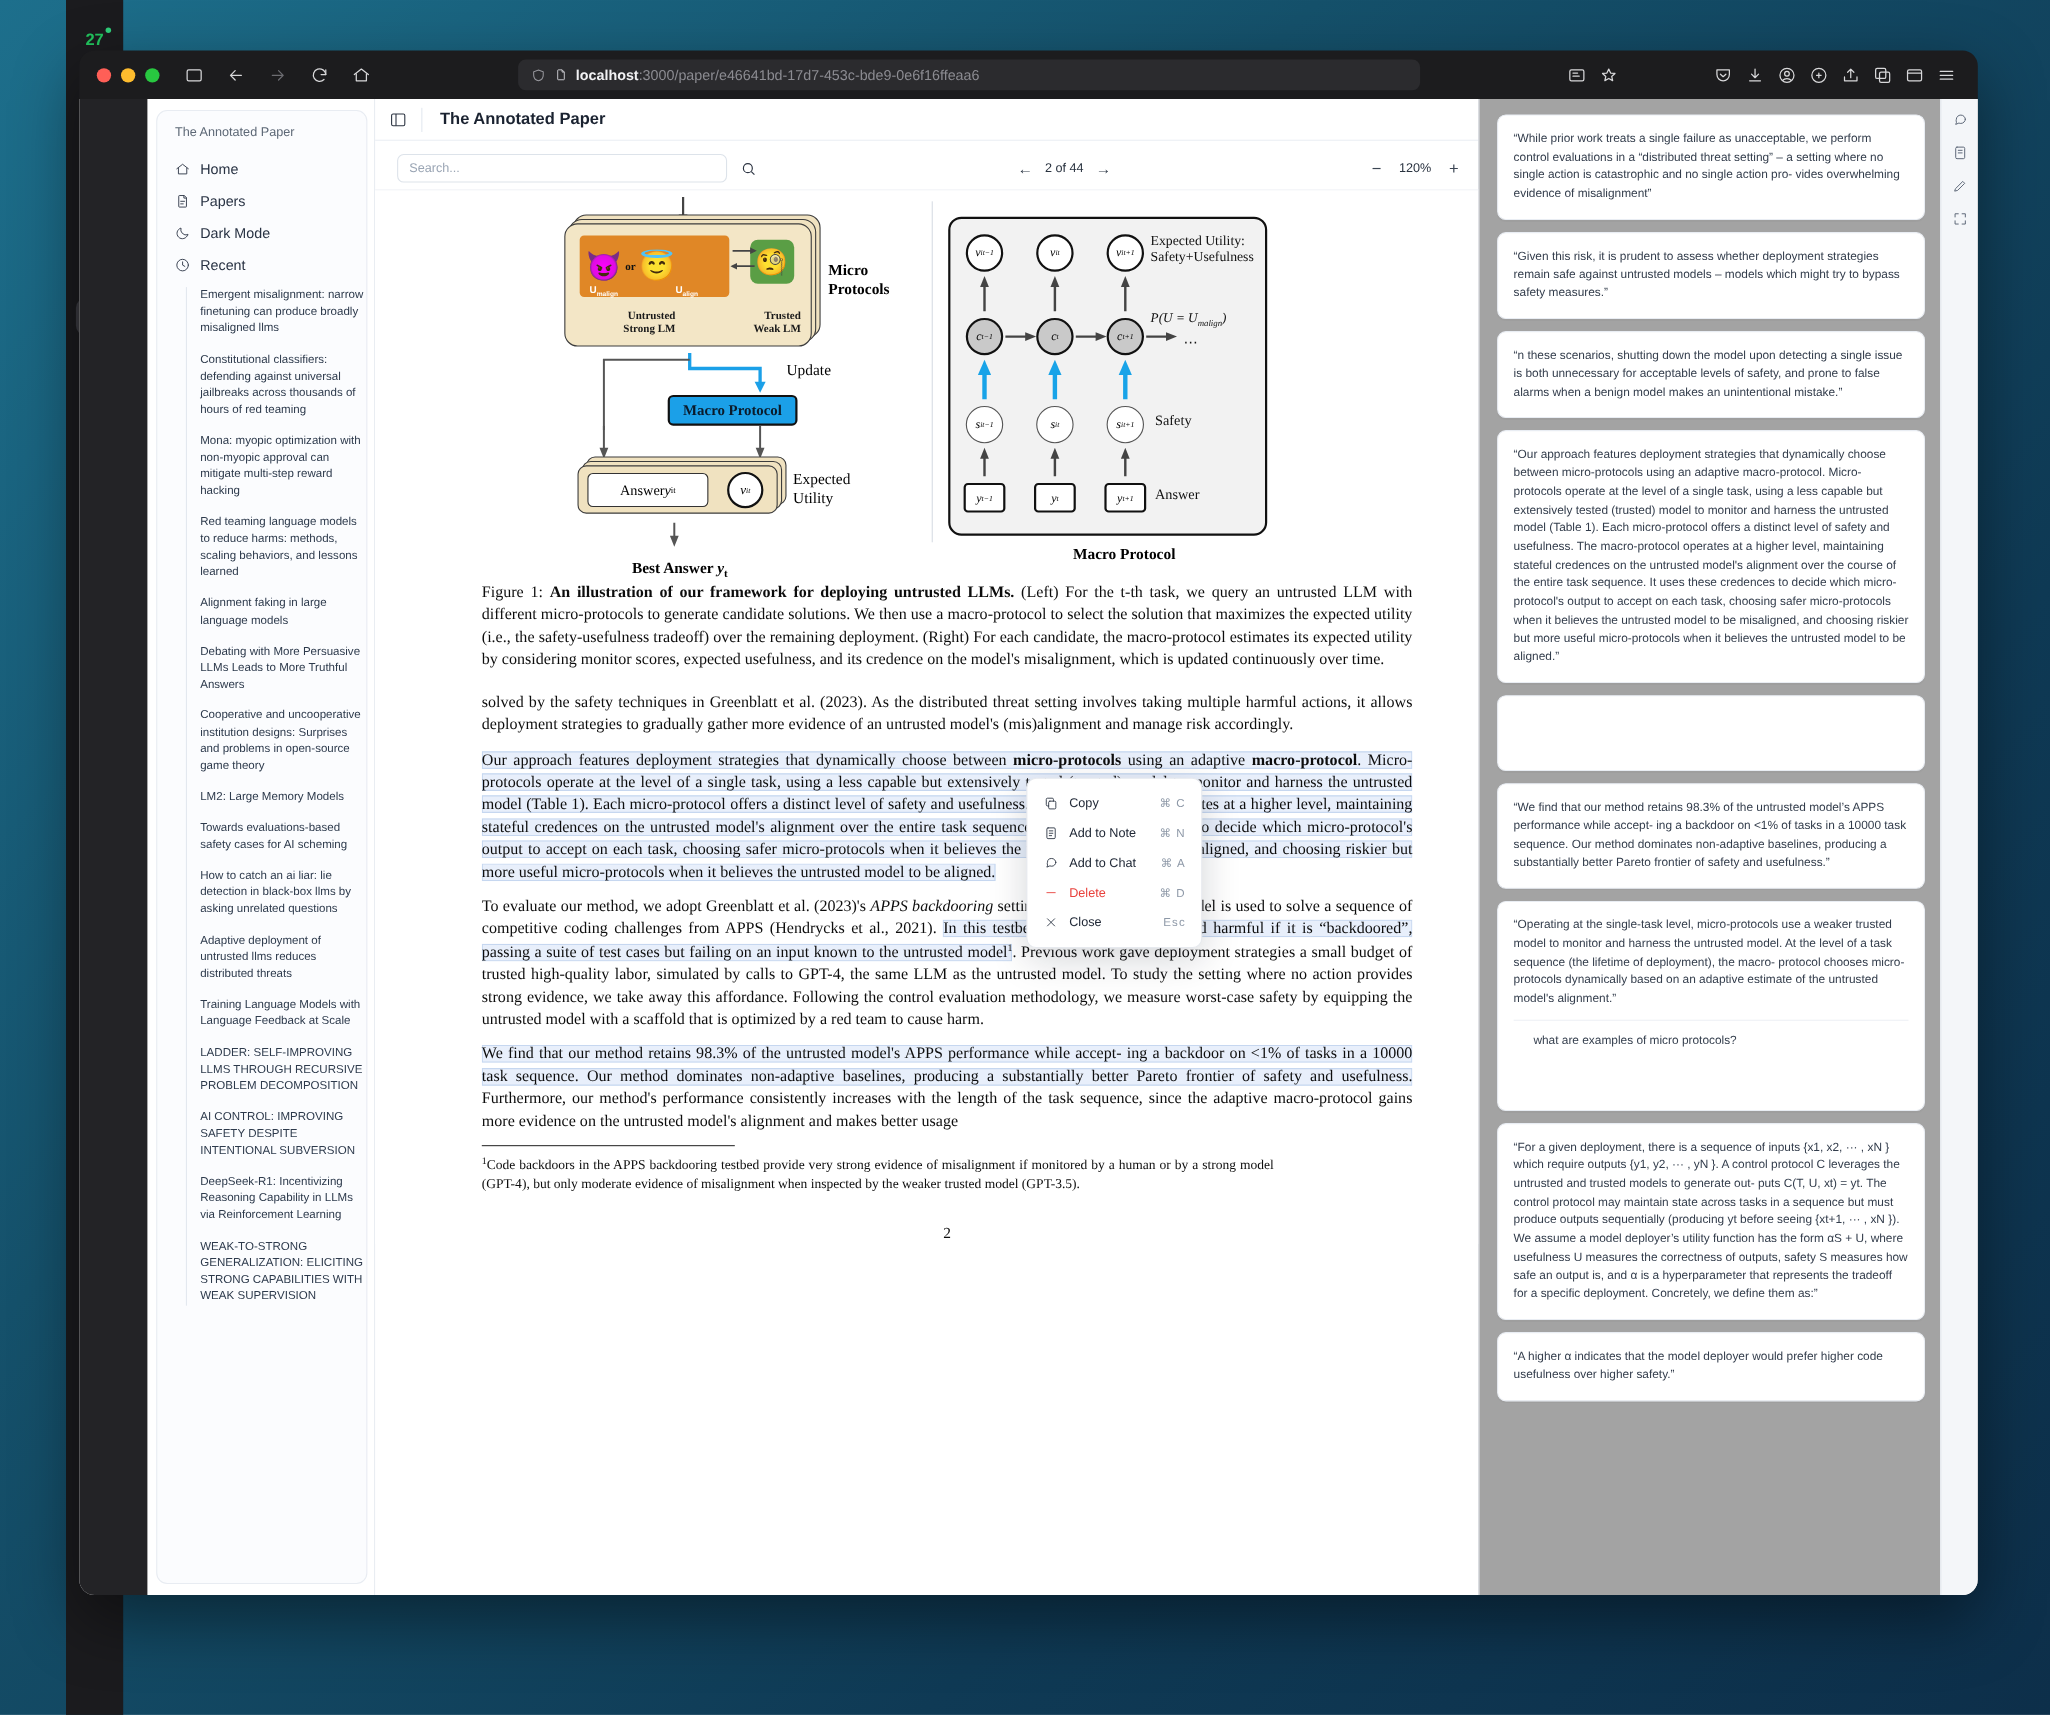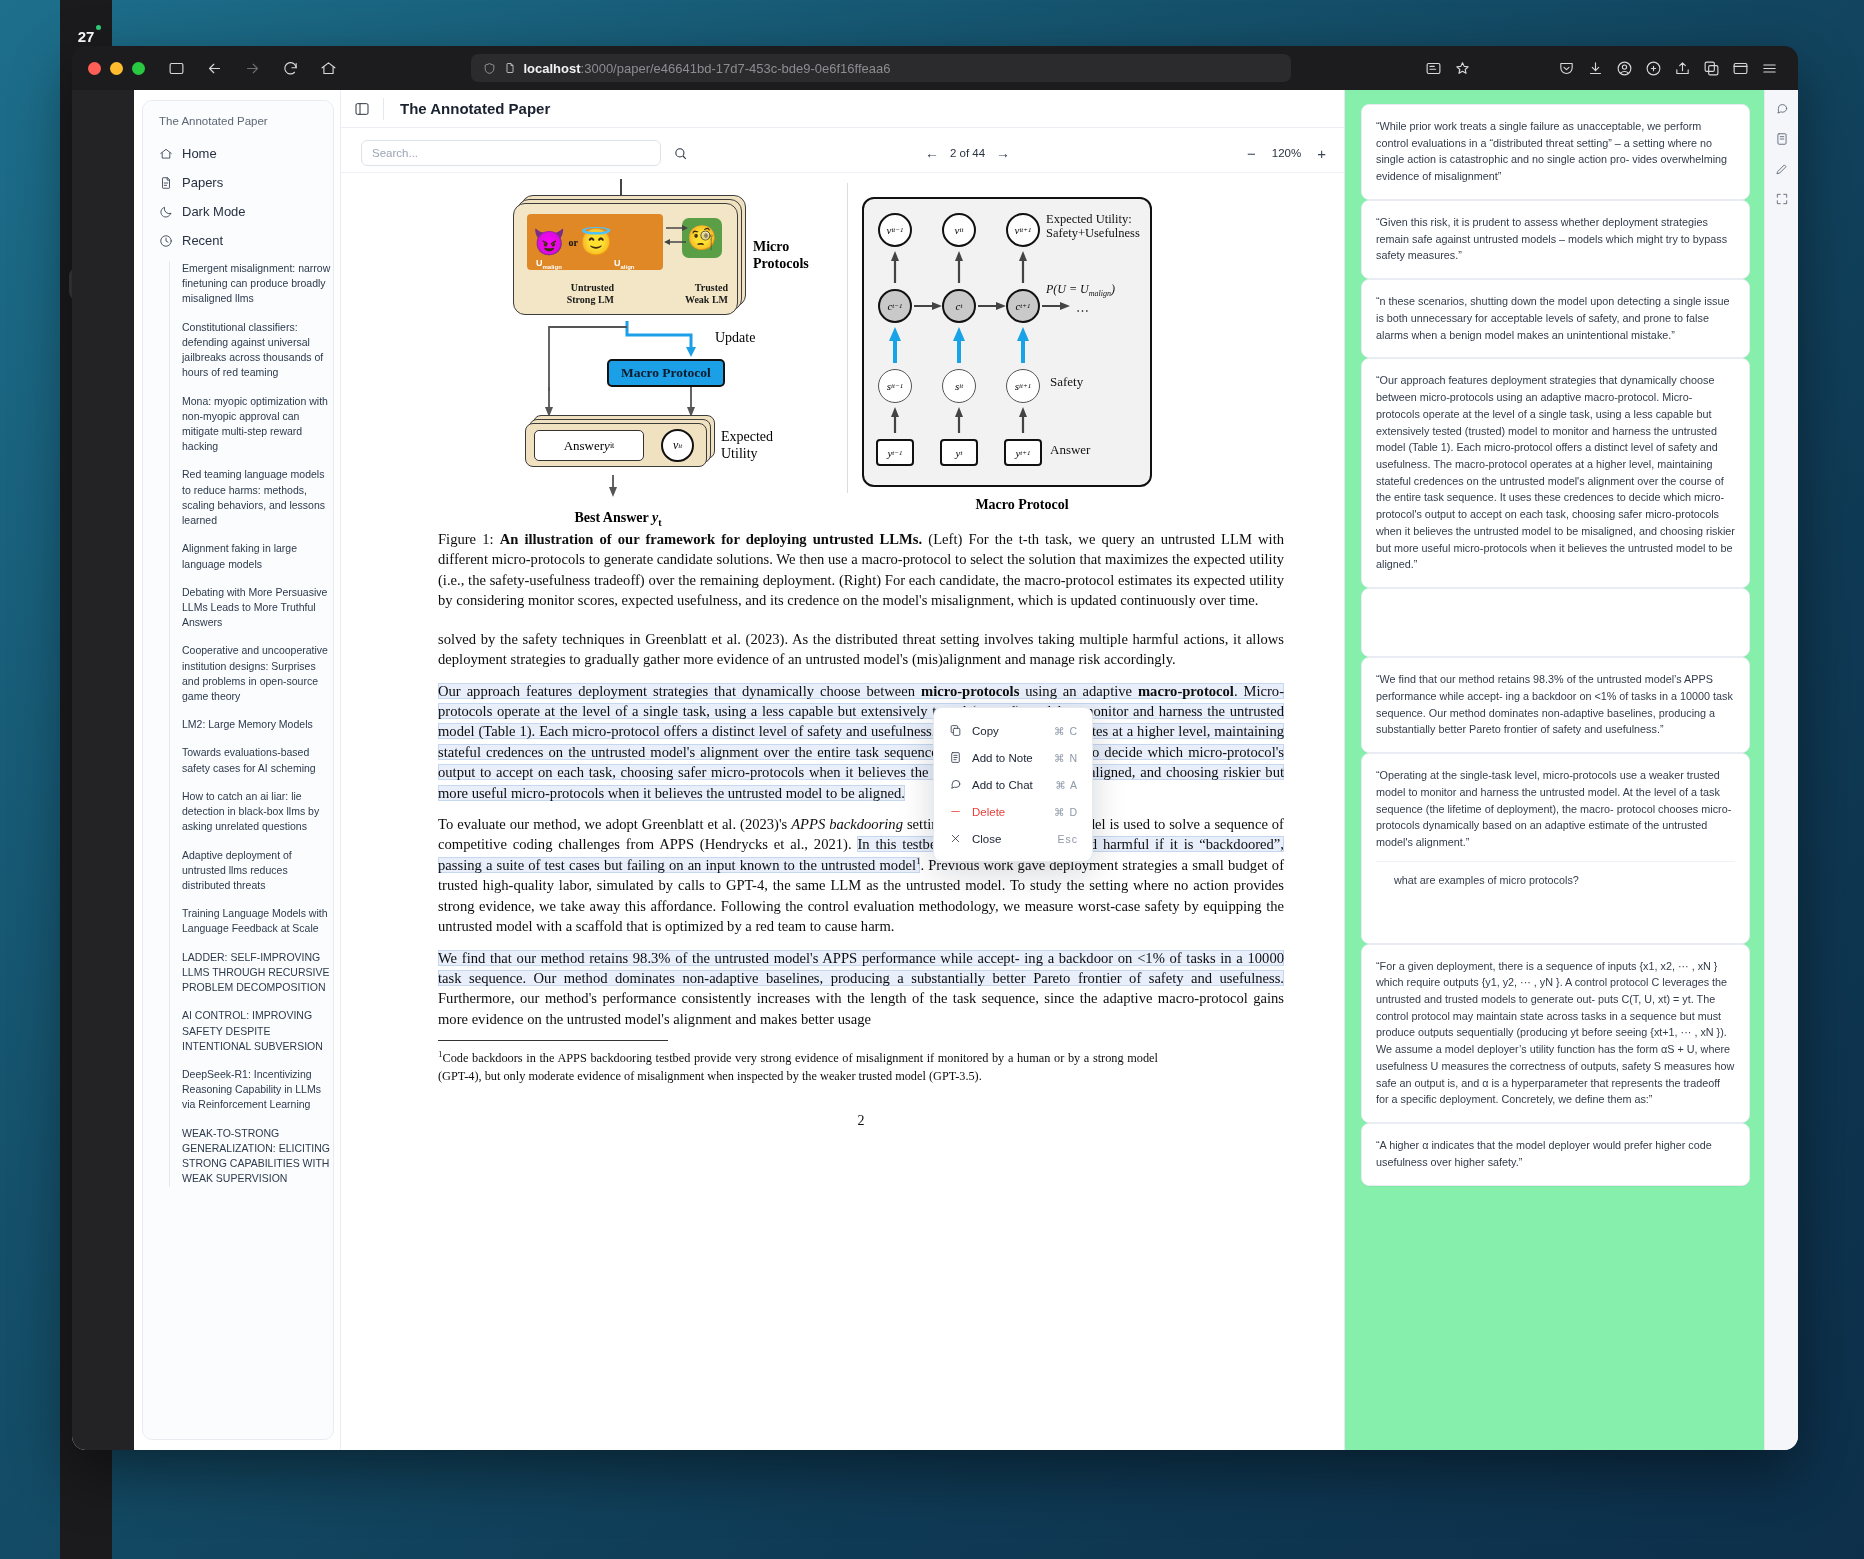--- a/index.html
+++ b/index.html
@@ -140,22 +140,22 @@
     padding: 9px 0; z-index: 40;
   }
   .ctxrow { display: flex; align-items: center; gap: 10px; padding: 7px 14px; font-size: 11.5px; color: #202836; }
   .ctxrow .ci { width: 14px; display: flex; align-items: center; justify-content: center; color: #2b3442; }
   .ctxrow .ci svg { width: 13px; height: 13px; fill: none; stroke: currentColor; stroke-width: 1.5;
                     stroke-linecap: round; stroke-linejoin: round; }
   .ctxrow .kbd { margin-left: auto; font-size: 10.5px; color: #8d98a7; letter-spacing: 1px; }
   .ctxrow.danger { color: #e8413c; } .ctxrow.danger .ci { color: #e8413c; }
   
   .annos {
-    width: 420px; flex: none; background: #86efac; border-left: 1px solid #e6eaf0;
-    padding: 14px 14px 0 16px; overflow: hidden; display: flex; flex-direction: column; 
+    width: 420px; flex: none; background: #a3a3a3; border-left: 1px solid #e6eaf0;
+    padding: 14px 14px 0 16px; overflow: hidden; display: flex; flex-direction: column; gap: 11px;
   }
   .acard { background: #fff; border: 1px solid #e9edf3; border-radius: 8px; padding: 13px 14px 14px;
            box-shadow: 0 1px 1px rgba(16,24,40,.03); flex: none; }
   .aq { font-size: 10.8px; line-height: 1.55; color: #323c4b; }
   .anote { margin-top: 10px; padding-top: 10px; border-top: 1px solid #eef1f5; padding-left: 18px;
            font-size: 10.8px; line-height: 1.55; color: #36404f; }
   .aspacer { height: 40px; }
   .addanno { margin-top: 11px; border: 1px solid #e3e8ef; border-radius: 7px; height: 38px;
              padding: 9px 11px; font-size: 10.8px; color: #98a3b2; position: relative; }
   .addanno::after { content: ""; position: absolute; right: 3px; bottom: 3px; width: 8px; height: 8px;
@@ -164,21 +164,21 @@
   .iconrail { width: 34px; flex: none; background: #f4f6f9; border-left: 1px solid #e6eaf0;
               display: flex; flex-direction: column; align-items: center; padding-top: 12px; gap: 16px; }
   .iconrail .ir { color: #5a6475; display: flex; }
   .iconrail .ir svg { width: 14px; height: 14px; fill: none; stroke: currentColor; stroke-width: 1.5;
                       stroke-linecap: round; stroke-linejoin: round; }
 </style>
 </head>
 <body>
 
 <div id="dock" style="position:absolute;left:60px;top:0;width:52px;height:1559px;background:#1b1b1e;display:flex;flex-direction:column;align-items:center;padding-top:28px;gap:18px;">
-  <div style="position:relative;color:#ffffff;font-weight:700;font-size:15px;">
+  <div style="position:relative;color:#22c55e;font-weight:700;font-size:15px;">
     <span>27</span>
     <i style="position:absolute;top:-3px;right:-7px;width:5px;height:5px;border-radius:50%;background:#2fd07a;display:block;"></i>
   </div>
   <div style="position:relative;">
     <svg width="22" height="22" viewBox="0 0 24 24">
         <path d="M12 3a9 9 0 1 0 8 5" fill="none" stroke="#fff" stroke-width="2.2" stroke-linecap="round"></path>
       </svg>
     <i style="position:absolute;top:-1px;right:-5px;width:5px;height:5px;border-radius:50%;background:#2fd07a;display:block;"></i>
   </div>
   <div style="position:relative;">

